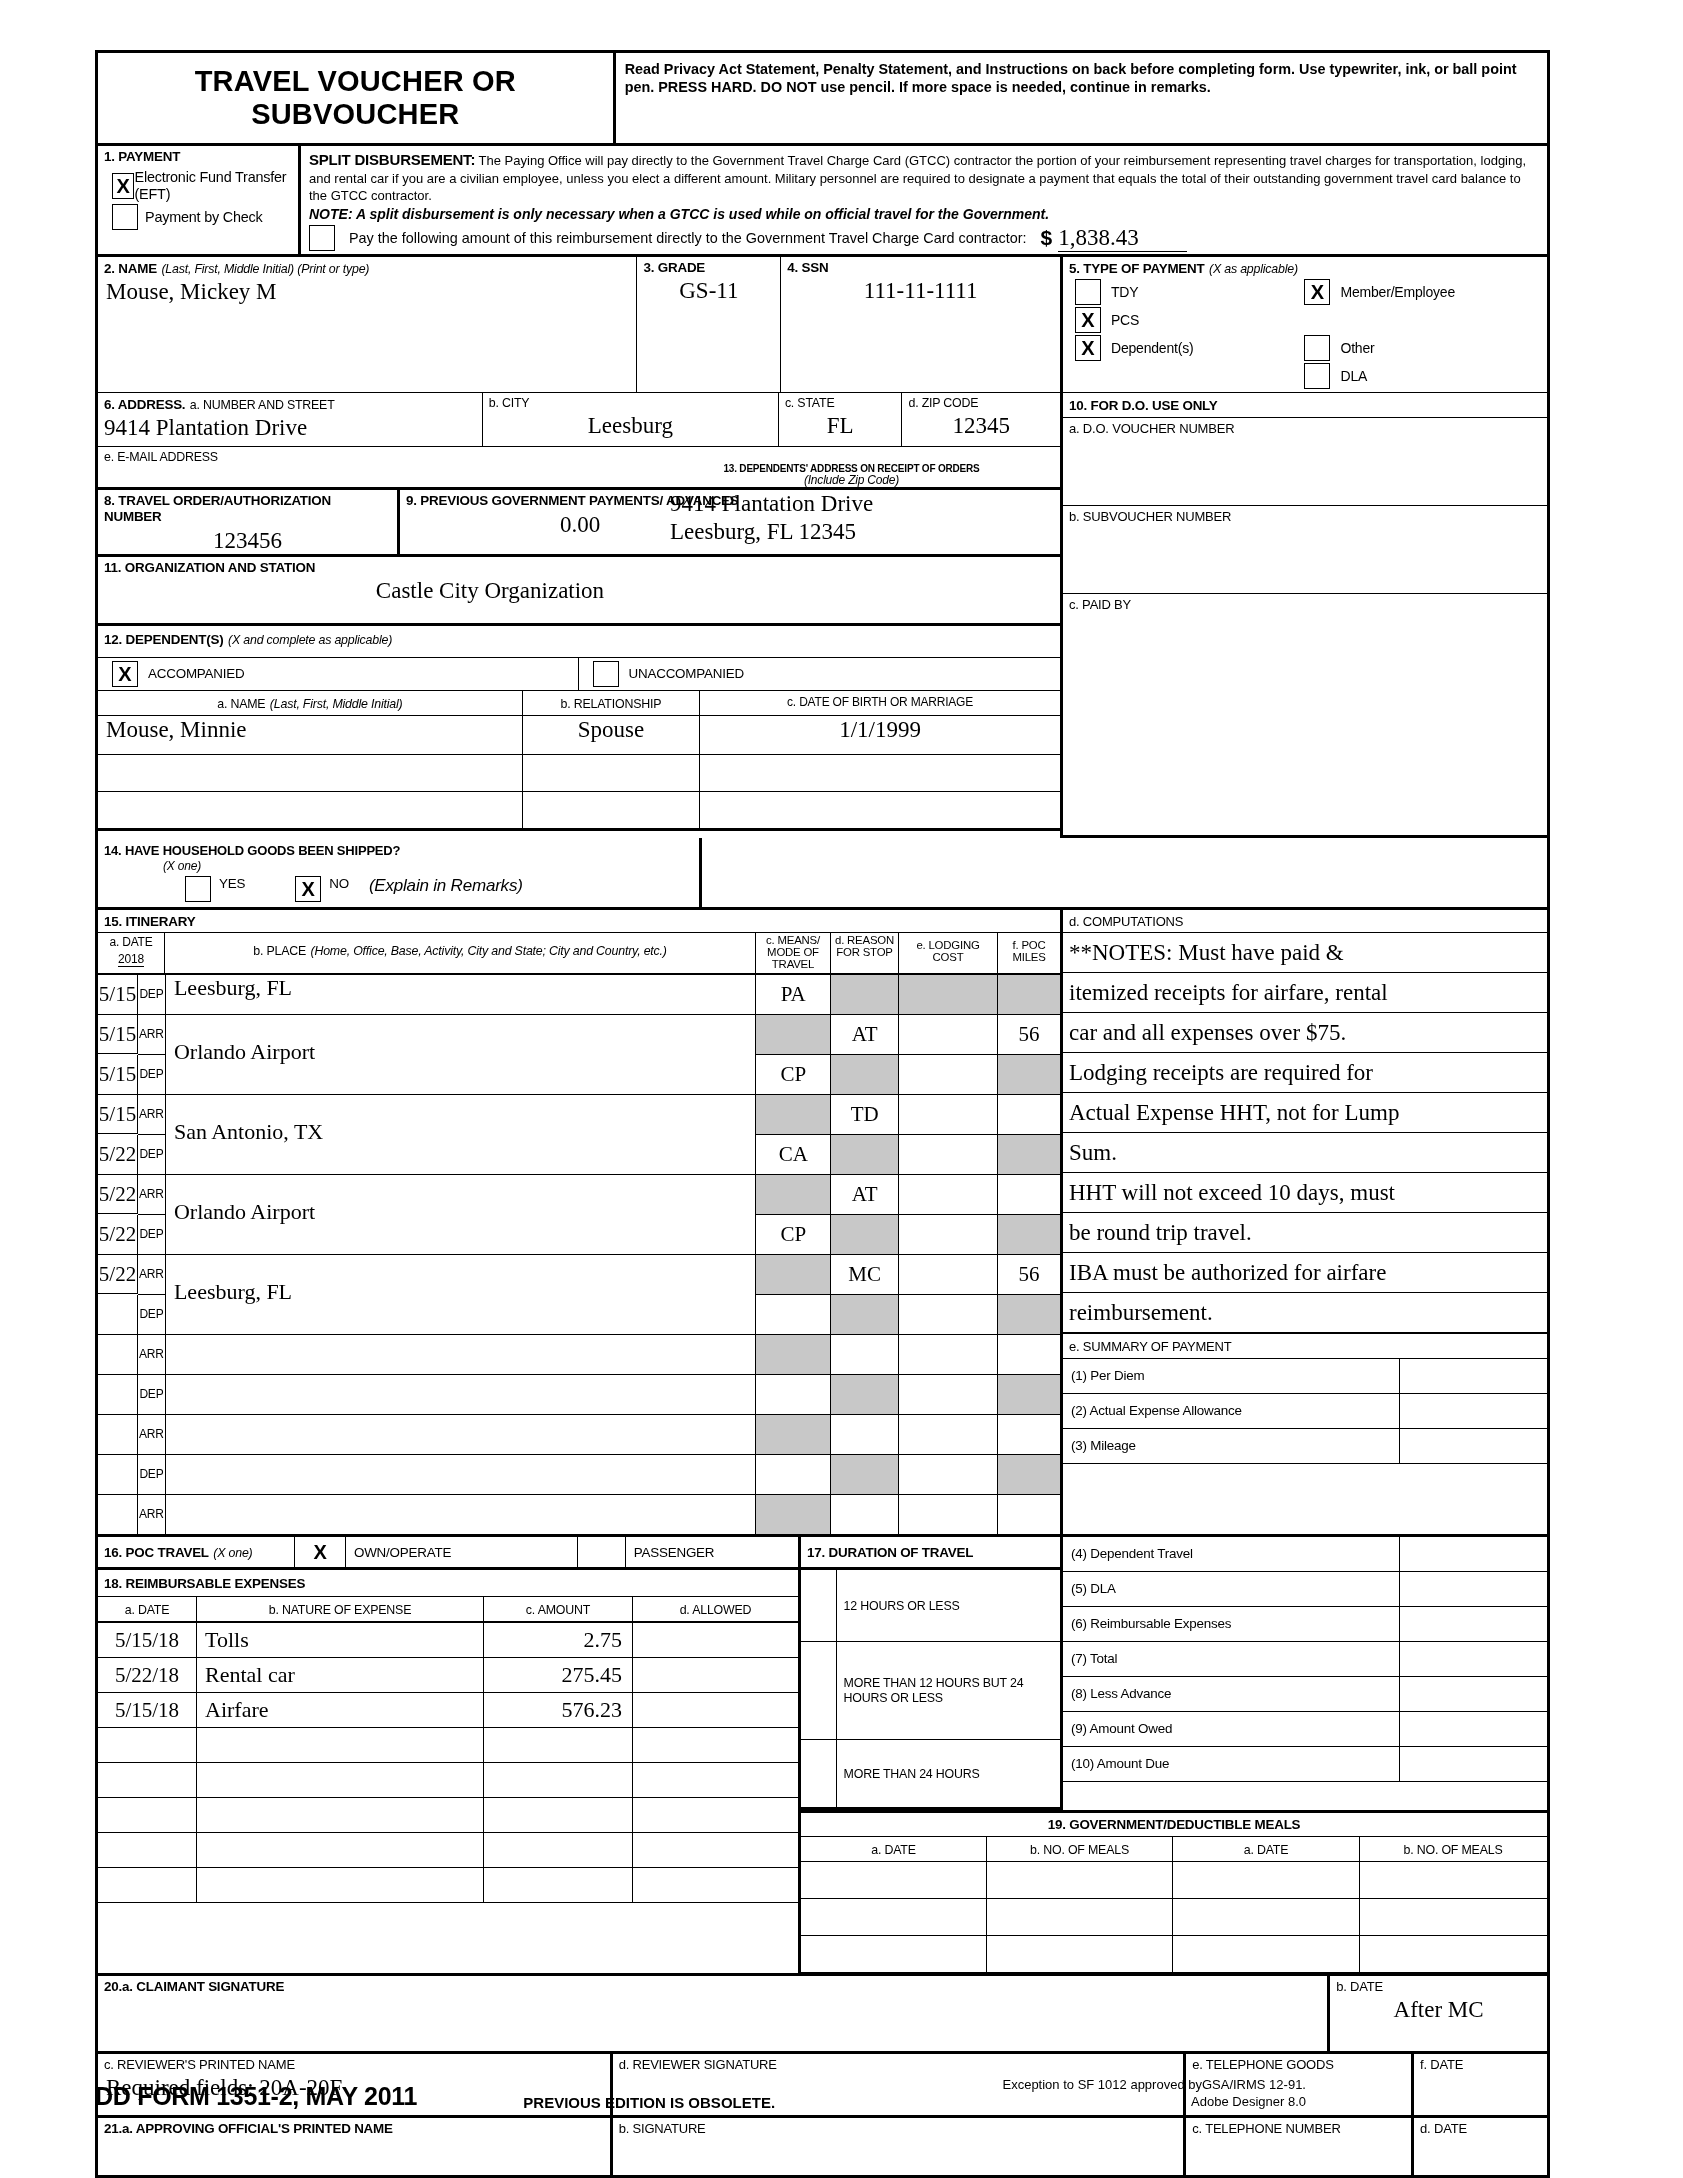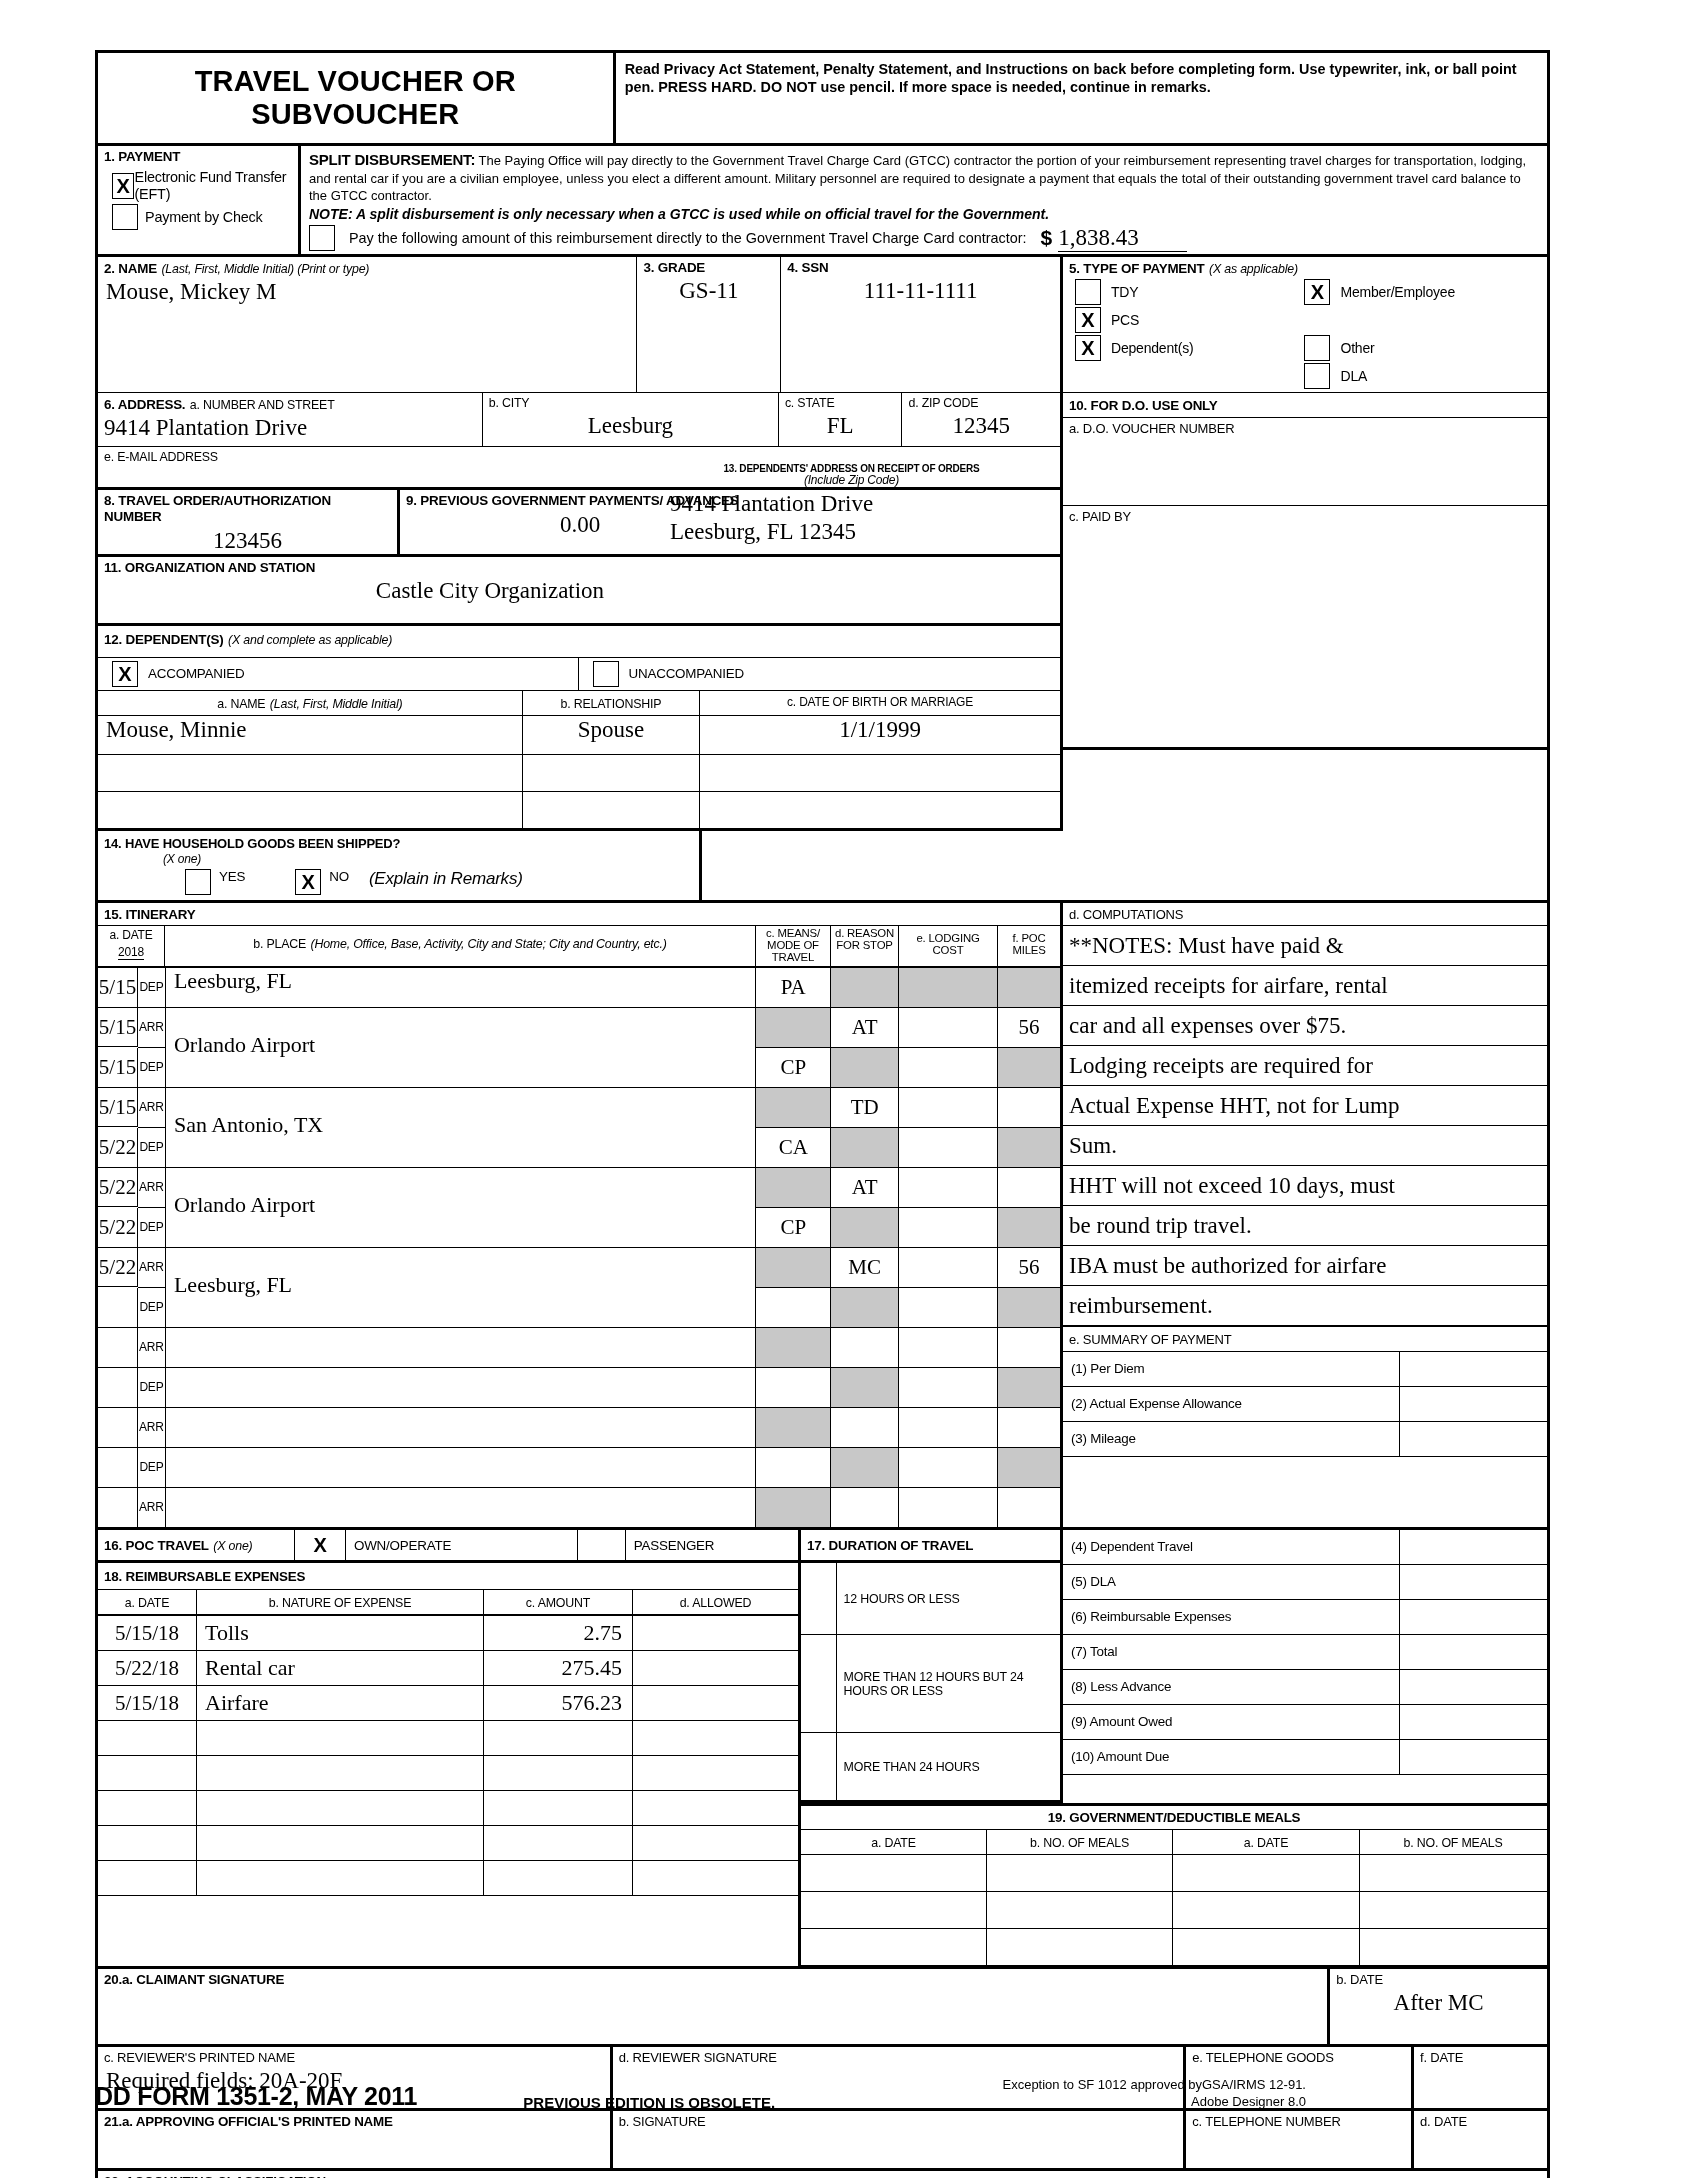--- a/index.html
+++ b/index.html
@@ -217,20 +217,24 @@
     </div>
 
     <div class="cell" style="width:484px;">
       <div class="bb" style="padding:3px 6px;">
         <span class="lbl">10.  FOR D.O. USE ONLY</span>
       </div>
       <div class="bb" style="height:87px;">
         <div class="pad lbl-n" style="font-size:13px;">a.  D.O. VOUCHER NUMBER</div>
         <div class="val" style="padding:0 8px;"></div>
       </div>
+      <div class="bb" style="height:87px;">
+        <div class="pad lbl-n" style="font-size:13px;">b.  SUBVOUCHER NUMBER</div>
+        <div class="val" style="padding:0 8px;"></div>
+      </div>
       <div class="bb3" style="height:241px;">
         <div class="pad lbl-n" style="font-size:13px;">c.  PAID BY</div>
         <div class="val" style="padding:0 8px;"></div>
       </div>
     </div>
   </div>
 
   <div style="position:absolute;left:965px;top:484px;width:0;height:0;"></div>
 
   <div class="row">

